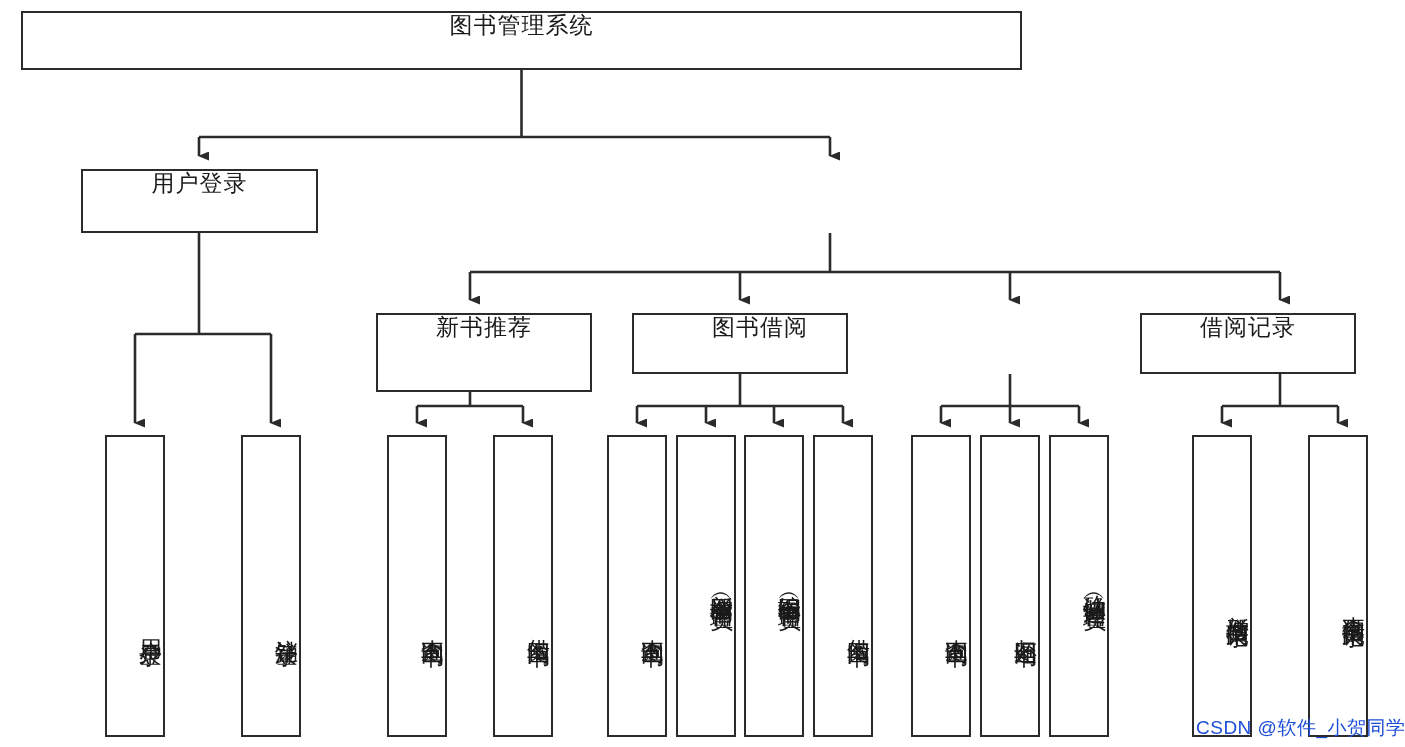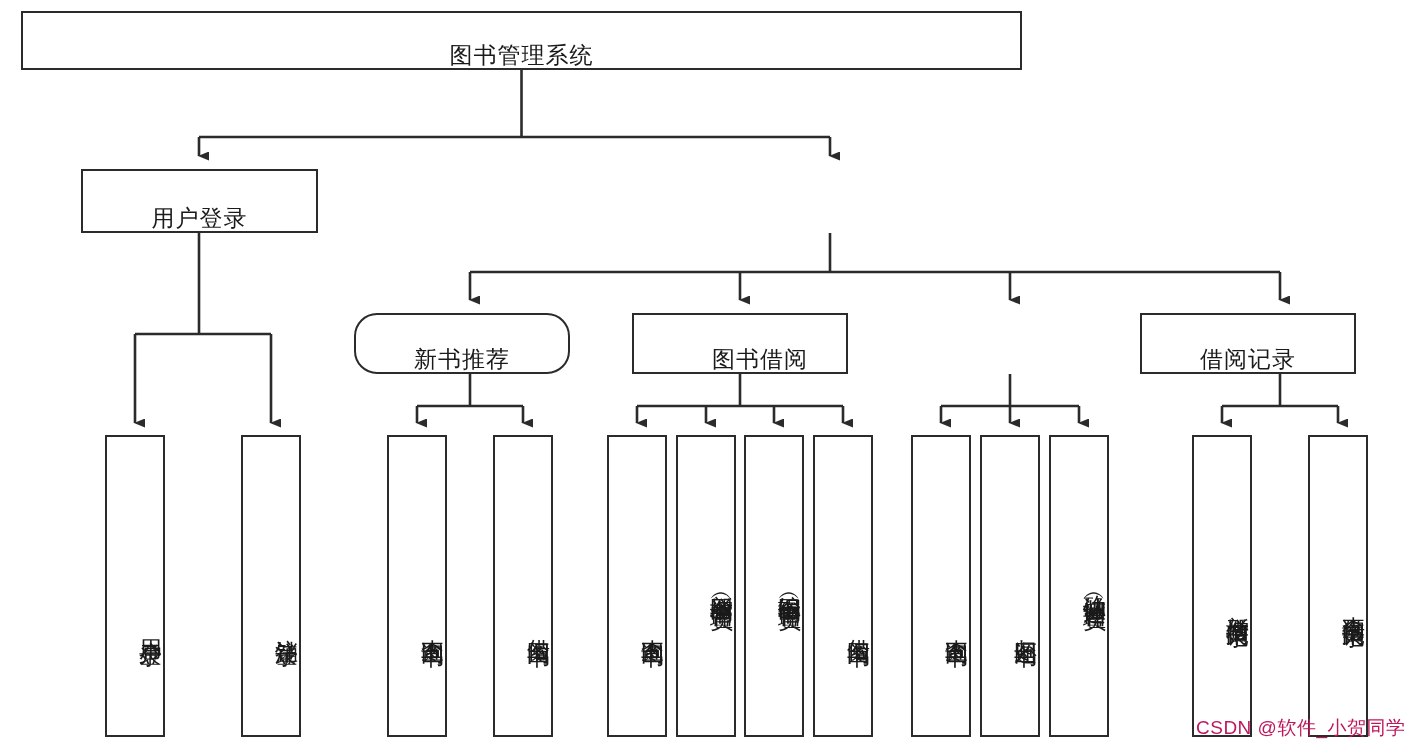--- a/index.html
+++ b/index.html
@@ -24,21 +24,21 @@
     top: 0;
     width: 1405px;
     height: 747px;
   }
   .node {
     position: absolute;
     box-sizing: border-box;
     background: #ffffff;
     border: 2px solid #2b2b2b;
     display: flex;
-    align-items: flex-end;
+    align-items: flex-start;
     justify-content: center;
     color: #1a1a1a;
   }
   .node.horizontal {
     font-size: 23px;
     letter-spacing: 1px;
     line-height: 1.1;
   }
   .node.vertical {
     writing-mode: vertical-rl;
@@ -54,21 +54,21 @@
     align-items: flex-start;
   }
   .node.vertical .vlabel {
     writing-mode: vertical-rl;
     text-orientation: upright;
     white-space: nowrap;
   }
   .watermark {
     position: absolute;
     font-size: 19px;
-    color: #be185d;
+    color: #1d4ed8;
     white-space: nowrap;
     letter-spacing: 0.5px;
     pointer-events: none;
   }
 </style>
 </head>
 <body>
 
 <div id="diagram-root">
 
@@ -126,21 +126,21 @@
   </svg>
 
   <div class="node horizontal" style="left:21px; top:11px; width:1001px; height:59px;">
     <span>图书管理系统</span>
   </div>
 
   <div class="node horizontal" style="left:81px; top:169px; width:237px; height:64px;">
     <span>用户登录</span>
   </div>
 
-  <div class="node horizontal" style="left:354px; top:313px; width:216px; height:61px;border-radius:23px;">
+  <div class="node horizontal" style="left:376px; top:313px; width:216px; height:79px;">
     <span>新书推荐</span>
   </div>
   <div class="node horizontal" style="left:632px; top:313px; width:216px; height:61px;padding-left:40px;">
     <span>图书借阅</span>
   </div>
   <div class="node horizontal" style="left:1140px; top:313px; width:216px; height:61px;">
     <span>借阅记录</span>
   </div>
 
   <div class="node vertical" style="left:105px; top:435px; width:60px; height:302px; padding-top:84px;">

